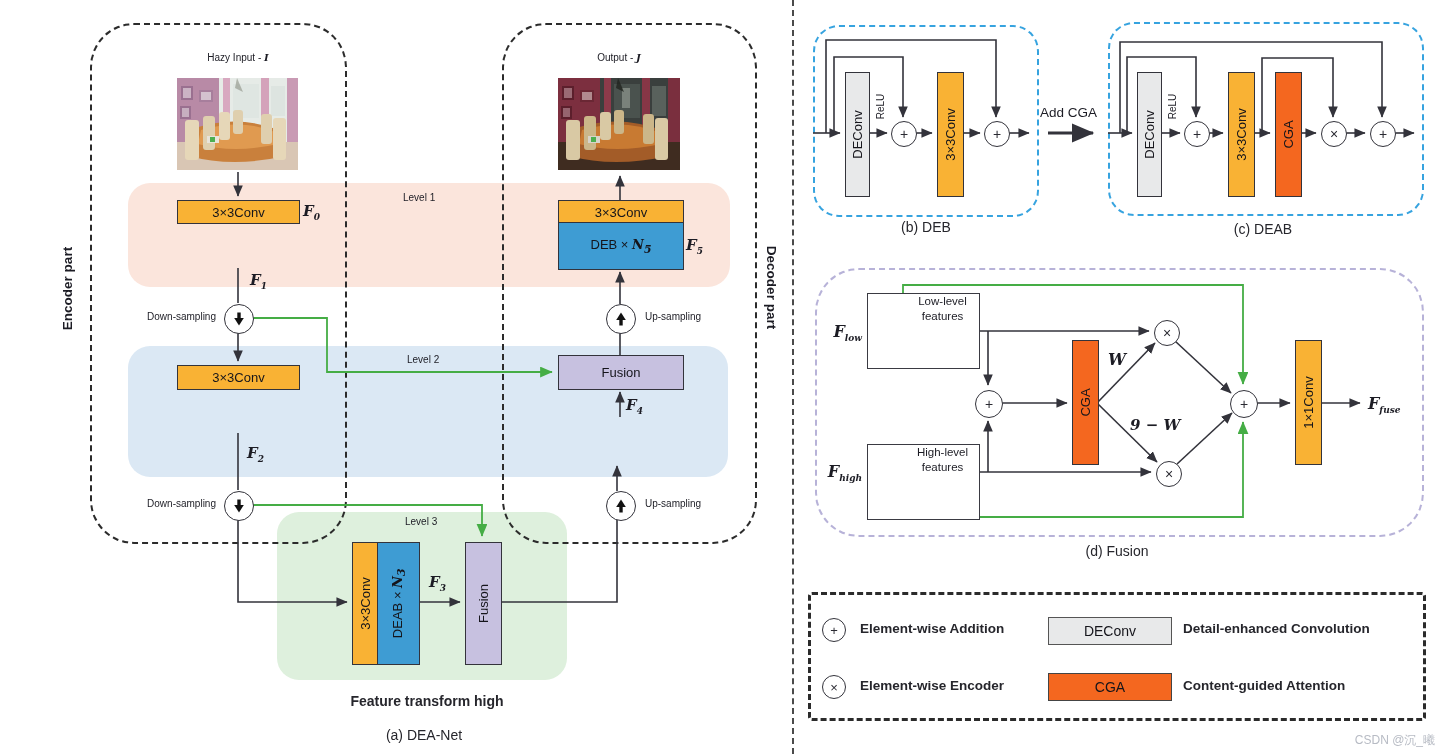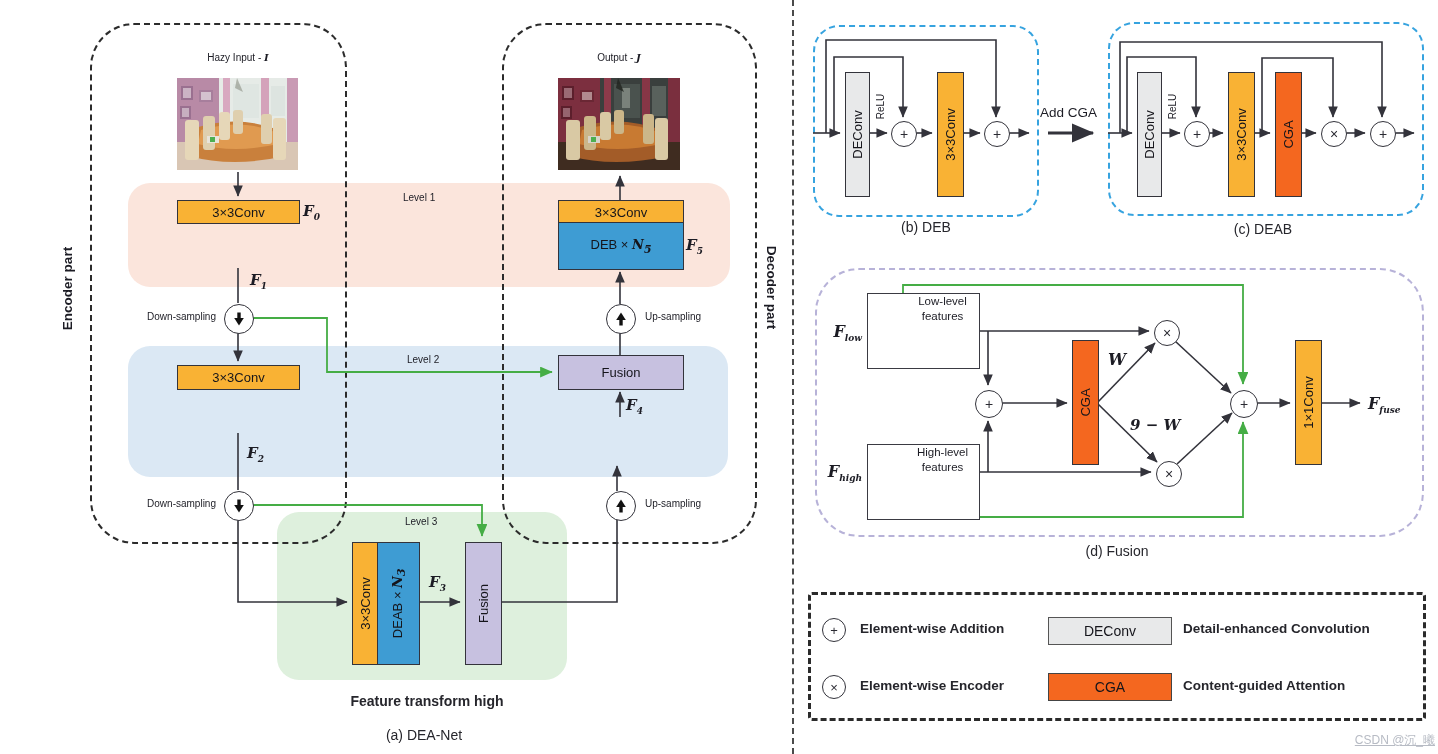--- a/index.html
+++ b/index.html
@@ -19,21 +19,21 @@
   .bold{font-weight:bold;}
   .mi{font-family:"DejaVu Serif","Liberation Serif",serif;font-style:italic;font-weight:600;}
   .mi sub{font-size:9px;font-weight:600;}
   .rot-cw{transform:rotate(90deg);transform-origin:center;}
   .flex-c{display:flex;align-items:center;justify-content:center;}
   svg.wire{position:absolute;left:0;top:0;z-index:2;}
   .feat-box{position:absolute;border:1.5px solid #3a3a42;background:#fff;z-index:3;
             display:flex;flex-direction:column;align-items:center;justify-content:flex-start;
             font-size:11.5px;line-height:1.3;text-align:center;padding-left:38px;}
   .legend-desc{font-weight:bold;font-size:13.5px;color:#26262c;}
-  .watermark{position:absolute;font-size:12px;color:#b7bbc4;z-index:6;text-decoration:underline;}
+  .watermark{position:absolute;font-size:12px;color:#b7bbc4;z-index:6;}
 </style>
 </head>
 <body>
 
 <div id="fig">
 
   <div class="band" style="left:128px;top:183px;width:602px;height:104px;background:#fbe5dc;"></div>
   <div class="band" style="left:128px;top:346px;width:600px;height:131px;background:#dbe8f4;"></div>
   <div class="band" style="left:277px;top:512px;width:290px;height:168px;background:#def0dd;"></div>
 

